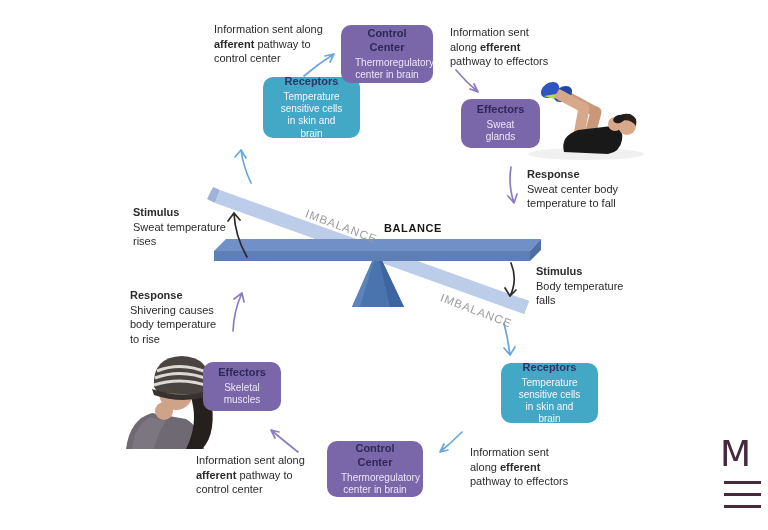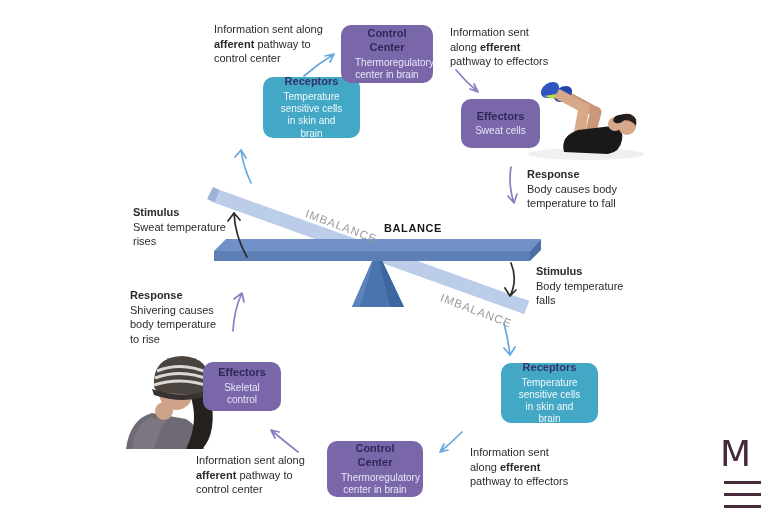--- a/index.html
+++ b/index.html
@@ -115,33 +115,33 @@
   <div class="box teal" style="left:229px;top:77px;width:97px;height:61px">
     <span class="t">Receptors</span>
     <span class="b">Temperature sensitive cells in skin and brain</span>
   </div>
   <div class="box purple" style="left:341px;top:25px;width:92px;height:58px">
     <span class="t">Control Center</span>
     <span class="b">Thermoregulatory center in brain</span>
   </div>
   <div class="box purple" style="left:461px;top:99px;width:79px;height:49px">
     <span class="t">Effectors</span>
-    <span class="b">Sweat cells</span>
+    <span class="b">Sweat glands</span>
   </div>
   <div class="box teal" style="left:467px;top:363px;width:97px;height:60px">
     <span class="t">Receptors</span>
     <span class="b">Temperature sensitive cells in skin and brain</span>
   </div>
   <div class="box purple" style="left:327px;top:441px;width:96px;height:56px">
     <span class="t">Control Center</span>
     <span class="b">Thermoregulatory center in brain</span>
   </div>
   <div class="box purple" style="left:203px;top:362px;width:78px;height:49px">
     <span class="t">Effectors</span>
-    <span class="b">Skeletal control</span>
+    <span class="b">Skeletal muscles</span>
   </div>
 
   <div class="note" style="left:214px;top:22px;width:122px">
     <span>Information sent along </span><b>afferent</b><span> pathway to control center</span>
   </div>
   <div class="note" style="left:450px;top:25px;width:108px">
     <span>Information sent along </span><b>efferent</b><span> pathway to effectors</span>
   </div>
   <div class="note" style="left:196px;top:453px;width:124px">
     <span>Information sent along </span><b>afferent</b><span> pathway to control center</span>
@@ -153,21 +153,21 @@
   <div class="lbl" style="left:133px;top:205px;width:100px">
     <span class="t">Stimulus</span>
     <span>Sweat temperature rises</span>
   </div>
   <div class="lbl" style="left:130px;top:288px;width:96px">
     <span class="t">Response</span>
     <span>Shivering causes body temperature to rise</span>
   </div>
   <div class="lbl" style="left:527px;top:167px;width:102px">
     <span class="t">Response</span>
-    <span>Body causes body temperature to fall</span>
+    <span>Sweat center body temperature to fall</span>
   </div>
   <div class="lbl" style="left:536px;top:264px;width:92px">
     <span class="t">Stimulus</span>
     <span>Body temperature falls</span>
   </div>
 
   <div class="logo">
     <div class="m">M</div>
     <div class="bar"></div>
     <div class="bar"></div>

